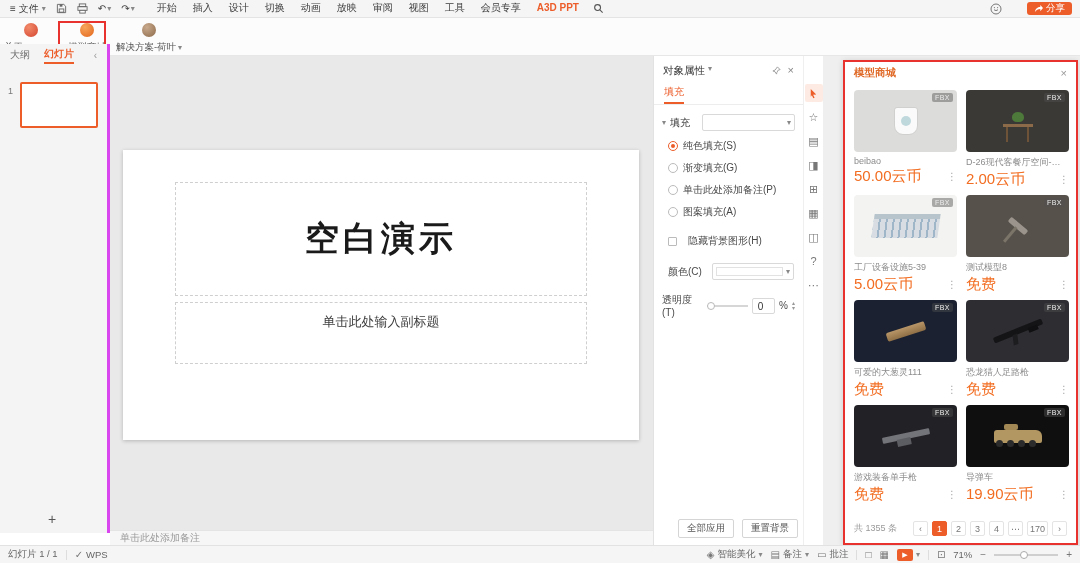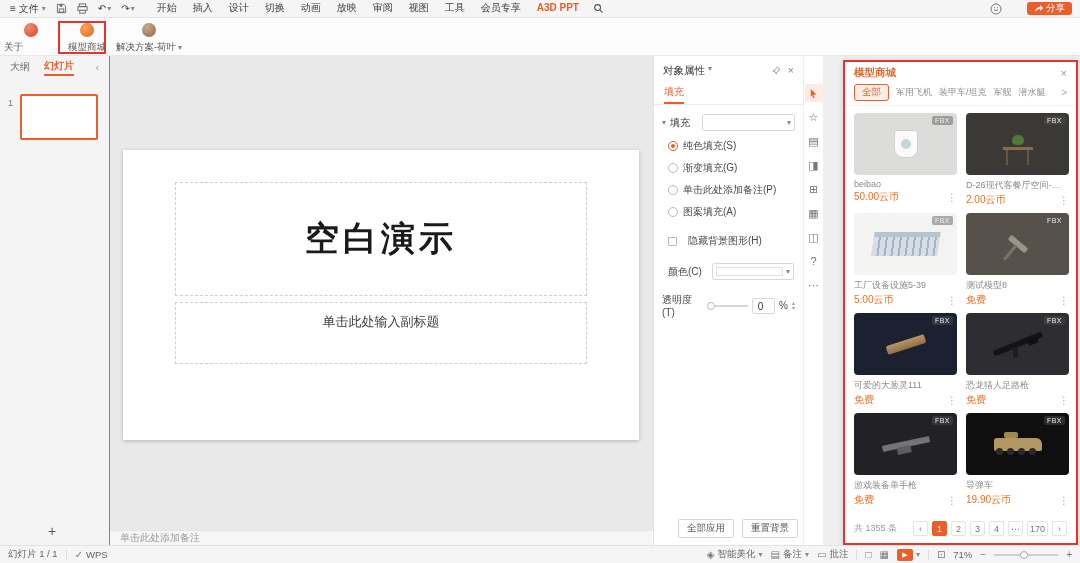--- a/index.html
+++ b/index.html
@@ -22,21 +22,21 @@
 .rbtn{position:absolute;top:5px;width:54px;display:flex;flex-direction:column;align-items:center;gap:4px;color:#555;font-size:9.5px}
 .r1{left:4px}.r2{left:60px}.r3{left:110px;width:78px}
 .ric{width:14px;height:14px;border-radius:50%}
 .ric1{background:radial-gradient(circle at 35% 30%,#f28b6b,#d4452f)}
 .ric2{background:radial-gradient(circle at 35% 30%,#f7a55a,#e2661d)}
 .ric3{background:radial-gradient(circle at 35% 30%,#c9a98c,#8d6b4c)}
 .rlabel{display:flex;align-items:center;gap:2px}
 .redbox{position:absolute;border:2px solid var(--red);pointer-events:none}
 #redbox-btn{left:58px;top:3px;width:48px;height:33px}
 
-#slides{position:absolute;left:0;top:56px;width:110px;height:489px;background:#f4f4f5;border-right:1px solid #d946ef}
+#slides{position:absolute;left:0;top:44px;width:110px;height:489px;background:#f4f4f5;border-right:3px solid #d946ef}
 .sp-head{display:flex;align-items:center;height:22px;padding:0 10px;gap:14px;font-size:10px;color:#707070}
 .sp-tab.active{color:var(--accent);border-bottom:2px solid var(--accent);padding-bottom:1px;font-weight:bold}
 .sp-collapse{margin-left:auto;color:#999}
 .slide-num{position:absolute;left:8px;top:42px;font-size:9px;color:#777}
 .slide-thumb{position:absolute;left:20px;top:38px;width:78px;height:46px;background:#fff;border:2px solid var(--accent);border-radius:2px}
 .add-slide{position:absolute;left:48px;bottom:6px;font-size:14px;color:#555}
 
 #canvas{position:absolute;left:110px;top:56px;width:543px;height:474px;background:#e9e9ea}
 #slide{position:absolute;left:13px;top:94px;width:516px;height:290px;background:#fff;box-shadow:0 1px 4px rgba(0,0,0,.22)}
 .ph{position:absolute;border:1px dashed #cfcfcf}
@@ -84,21 +84,21 @@
 .st-tabs{display:flex;align-items:center;gap:7px;padding:1px 9px 4px;border-bottom:1px solid #f2f2f2}
 .st-tab{color:#909090;font-size:9px;white-space:nowrap}
 .st-tab.active{color:var(--accent);background:#fdefe7;border:1px solid var(--accent);border-radius:3px;padding:1px 7px;font-size:9.5px}
 .st-next{margin-left:auto;color:#aaa}
 .grid{display:grid;grid-template-columns:1fr 1fr;column-gap:9px;row-gap:6px;padding:7px 9px 0}
 .card{width:103px}
 .thumb{height:62px;border-radius:4px;position:relative;display:flex;align-items:center;justify-content:center;overflow:hidden;background:#ddd}
 .badge{position:absolute;top:3px;right:4px;font-size:7px;color:#ececec;background:rgba(80,80,80,.45);padding:0 3px;border-radius:2px;line-height:9px;letter-spacing:.5px}
 .cname{margin-top:4px;font-size:9px;color:#8c8c8c;white-space:nowrap;overflow:hidden;text-overflow:ellipsis}
 .crow{display:flex;align-items:center;margin-top:1px}
-.price{font-size:10px;color:var(--price)}
+.price{font-size:15px;color:var(--price)}
 .cmore{margin-left:auto;color:#a9a9a9;font-size:10px}
 
 .shape-cup .obj{width:24px;height:28px;background:#fafafa;border:1px solid #d0d0ce;border-radius:3px 3px 9px 9px;position:relative}
 .shape-cup .obj::after{content:"";position:absolute;left:6px;top:8px;width:10px;height:10px;border-radius:50%;background:#bfd8dc}
 .shape-table .obj{width:30px;height:3px;background:#8a6a48;position:relative;margin-top:8px}
 .shape-table .obj::before{content:"";position:absolute;left:3px;top:3px;width:2px;height:15px;background:#6f5339;box-shadow:21px 0 0 #6f5339}
 .shape-table .obj::after{content:"";position:absolute;left:9px;top:-12px;width:12px;height:10px;border-radius:50% 50% 40% 40%;background:#4d7a3a}
 .shape-factory .obj{width:66px;height:24px;background:repeating-linear-gradient(90deg,#d7dde2 0 5px,#9fb6c8 5px 7px);border-top:5px solid #b8c4cc;transform:skewX(-8deg)}
 .shape-hammer .obj{width:22px;height:6px;background:#9a948c;border-radius:2px;position:relative;transform:rotate(40deg)}
 .shape-hammer .obj::after{content:"";position:absolute;left:9px;top:5px;width:3px;height:19px;background:#7b7468}
@@ -321,28 +321,20 @@
     <span class="strip-ic">◫</span>
     <span class="strip-ic">?</span>
     <span class="strip-ic">⋯</span>
   </div>
 
   <section id="store">
     <div class="st-head">
       <span class="st-title">模型商城</span>
       <span class="st-close">×</span>
     </div>
-    <div class="st-tabs">
-      <span class="st-tab active">全部</span>
-      <span class="st-tab">军用飞机</span>
-      <span class="st-tab">装甲车/坦克</span>
-      <span class="st-tab">军舰</span>
-      <span class="st-tab">潜水艇</span>
-      <span class="st-next">&gt;</span>
-    </div>
     <div class="grid">
       <div class="card">
         <div class="thumb shape-cup" style="background: rgb(220, 220, 218);">
             <i class="obj"></i>
             <span class="badge">FBX</span>
           </div>
         <div class="cname">beibao</div>
         <div class="crow">
             <span class="price">50.00云币</span>
             <span class="cmore">⋮</span>

